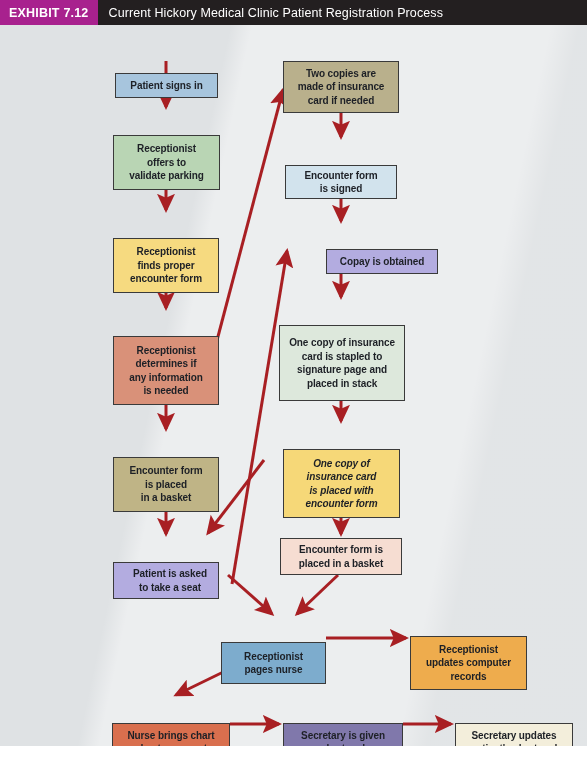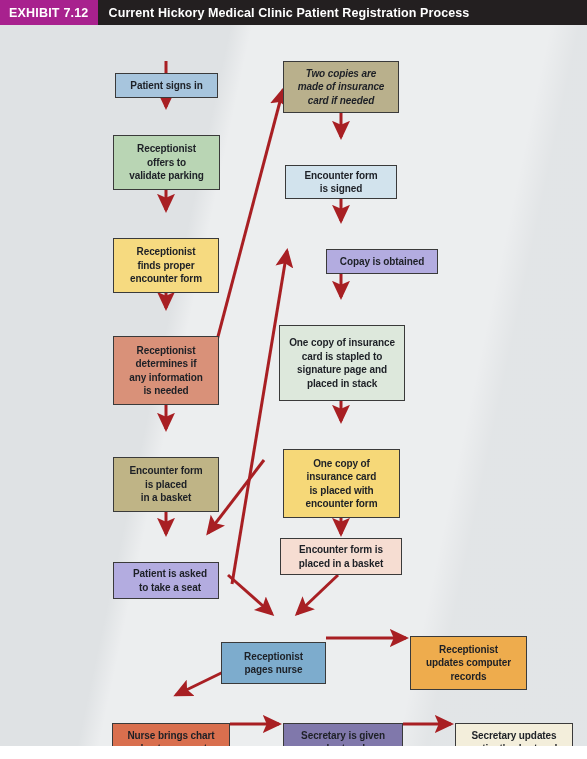--- a/index.html
+++ b/index.html
@@ -33,21 +33,21 @@
     font-weight: bold;
     letter-spacing: 0.2px;
     display: flex;
     align-items: center;
     padding: 0 9px 0 9px;
     white-space: nowrap;
   }
   #header-title {
     color: #ffffff;
     font-size: 12.5px;
-    font-weight: bold;
+    font-weight: normal;
     letter-spacing: 0.1px;
     display: flex;
     align-items: center;
     padding-left: 11px;
     white-space: nowrap;
     text-align: right;
   }
   
   #canvas {
     position: absolute;
@@ -124,21 +124,21 @@
         <path d="M338,575 L297,614" stroke="#a81f23" stroke-width="3" fill="none" marker-end="url(#ah)"></path>
         <path d="M326,638 L406,638" stroke="#a81f23" stroke-width="3" fill="none" marker-end="url(#ah)"></path>
         <path d="M250,659 L176,695" stroke="#a81f23" stroke-width="3" fill="none" marker-end="url(#ah)"></path>
         <path d="M230,724 L279,724" stroke="#a81f23" stroke-width="3" fill="none" marker-end="url(#ah)"></path>
         <path d="M403,724 L451,724" stroke="#a81f23" stroke-width="3" fill="none" marker-end="url(#ah)"></path>
       </g>
   </svg>
 
   <div id="node-layer">
       <div class="node" style="left: 115px; top: 73px; width: 103px; height: 25px; background: rgb(167, 197, 221);">Patient signs in</div>
-      <div class="node" style="left: 283px; top: 61px; width: 116px; height: 52px; background: rgb(185, 176, 140); font-style: italic;">Two copies are
+      <div class="node" style="left: 283px; top: 61px; width: 116px; height: 52px; background: rgb(185, 176, 140);">Two copies are
 made of insurance
 card if needed</div>
       <div class="node" style="left: 113px; top: 135px; width: 107px; height: 55px; background: rgb(185, 213, 180);">Receptionist
 offers to
 validate parking</div>
       <div class="node" style="left: 285px; top: 165px; width: 112px; height: 34px; background: rgb(210, 227, 237);">Encounter form
 is signed</div>
       <div class="node" style="left: 113px; top: 238px; width: 106px; height: 55px; background: rgb(246, 218, 128);">Receptionist
 finds proper
 encounter form</div>
@@ -147,21 +147,21 @@
 determines if
 any information
 is needed</div>
       <div class="node" style="left: 279px; top: 325px; width: 126px; height: 76px; background: rgb(221, 232, 220);">One copy of insurance
 card is stapled to
 signature page and
 placed in stack</div>
       <div class="node" style="left: 113px; top: 457px; width: 106px; height: 55px; background: rgb(191, 180, 134);">Encounter form
 is placed
 in a basket</div>
-      <div class="node" style="left: 283px; top: 449px; width: 117px; height: 69px; background: rgb(246, 216, 120);">One copy of
+      <div class="node" style="left: 283px; top: 449px; width: 117px; height: 69px; background: rgb(246, 216, 120); font-style: italic;">One copy of
 insurance card
 is placed with
 encounter form</div>
       <div class="node" style="left: 113px; top: 562px; width: 106px; height: 37px; background: rgb(179, 172, 224); padding-left: 11px;">Patient is asked
 to take a seat</div>
       <div class="node" style="left: 280px; top: 538px; width: 122px; height: 37px; background: rgb(246, 221, 210);">Encounter form is
 placed in a basket</div>
       <div class="node" style="left: 221px; top: 642px; width: 105px; height: 42px; background: rgb(125, 172, 205);">Receptionist
 pages nurse</div>
       <div class="node" style="left: 410px; top: 636px; width: 117px; height: 54px; background: rgb(238, 172, 77);">Receptionist

